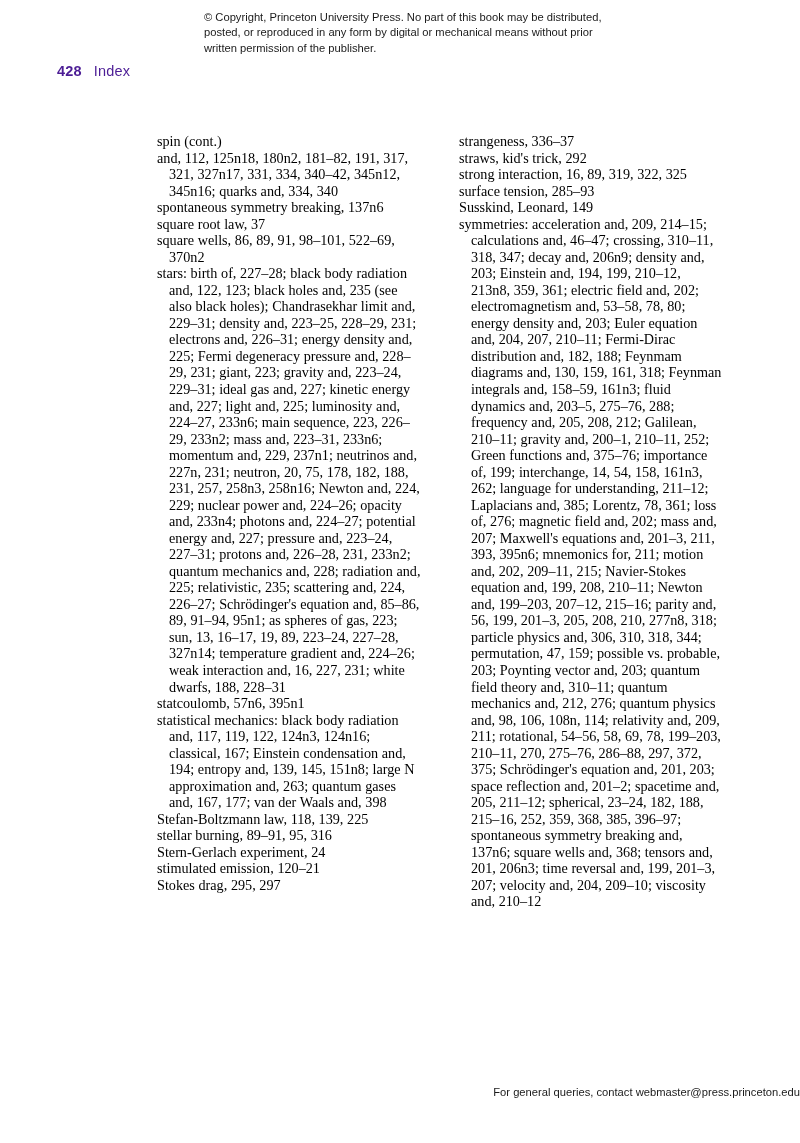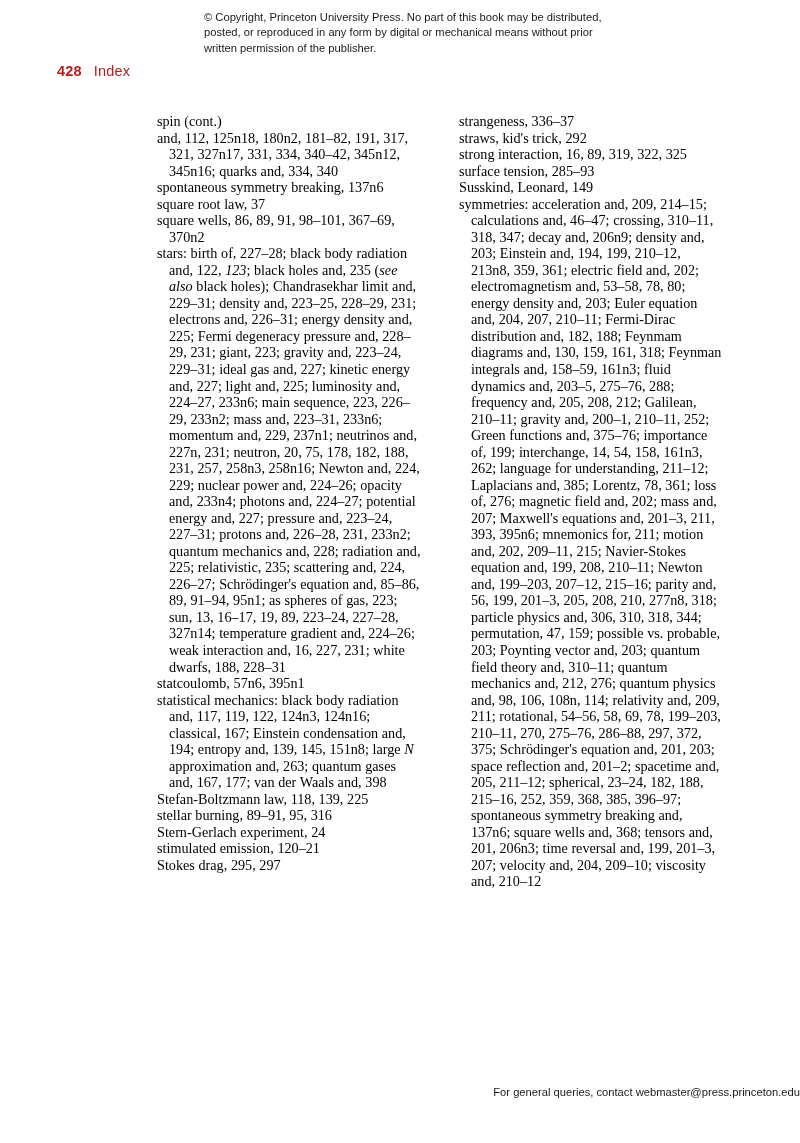--- a/index.html
+++ b/index.html
@@ -32,53 +32,53 @@
     color: #1a1a1a;
     text-align: left;
   }
   .folio {
     position: absolute;
     top: 63px;
     left: 57px;
     font-family: "Liberation Sans", sans-serif;
     font-size: 14.5px;
     letter-spacing: 0.2px;
-    color: #b91c1c;
+    color: #4c1d95;
     text-align: center;
   }
   .folio .num {
     font-weight: bold;
     margin-right: 12px;
   }
   .columns {
     position: absolute;
     top: 113px;
     left: 157px;
     width: 566px;
     display: flex;
     gap: 38px;
   }
   .col {
     width: 264px;
+    margin-top: 20px;
   }
   .entry {
     font-size: 14.2px;
     line-height: 1.165;
     margin: 0 0 0 0;
     text-indent: -12px;
     padding-left: 12px;
     text-align: left;
     word-spacing: 0.1px;
   }
   .entry.first {
     text-indent: 0;
     padding-left: 0;
   }
   .it {
-    font-style: italic;
   }
   .footer {
     position: absolute;
     bottom: 18px;
     left: 0;
     width: 800px;
     text-align: right;
     font-family: "Liberation Sans", sans-serif;
     font-size: 11.2px;
     color: #1a1a1a;
@@ -95,21 +95,21 @@
     <span class="num">428</span><span>Index</span>
   </div>
 
   <div class="columns">
 
     <div class="col">
       <p class="entry first">spin (cont.)</p>
       <p class="entry">and, 112, 125n18, 180n2, 181–82, 191, 317, 321, 327n17, 331, 334, 340–42, 345n12, 345n16; quarks and, 334, 340</p>
       <p class="entry">spontaneous symmetry breaking, 137n6</p>
       <p class="entry">square root law, 37</p>
-      <p class="entry">square wells, 86, 89, 91, 98–101, 367–69, 370n2</p>
+      <p class="entry">square wells, 86, 89, 91, 98–101, 522–69, 370n2</p>
       <p class="entry">stars: birth of, 227–28; black body radiation and, 122, <span class="it">123</span>; black holes and, 235 (<span class="it">see also</span> black holes); Chandrasekhar limit and, 229–31; density and, 223–25, 228–29, 231; electrons and, 226–31; energy density and, 225; Fermi degeneracy pressure and, 228–29, 231; giant, 223; gravity and, 223–24, 229–31; ideal gas and, 227; kinetic energy and, 227; light and, 225; luminosity and, 224–27, 233n6; main sequence, 223, 226–29, 233n2; mass and, 223–31, 233n6; momentum and, 229, 237n1; neutrinos and, 227n, 231; neutron, 20, 75, 178, 182, 188, 231, 257, 258n3, 258n16; Newton and, 224, 229; nuclear power and, 224–26; opacity and, 233n4; photons and, 224–27; potential energy and, 227; pressure and, 223–24, 227–31; protons and, 226–28, 231, 233n2; quantum mechanics and, 228; radiation and, 225; relativistic, 235; scattering and, 224, 226–27; Schrödinger's equation and, 85–86, 89, 91–94, 95n1; as spheres of gas, 223; sun, 13, 16–17, 19, 89, 223–24, 227–28, 327n14; temperature gradient and, 224–26; weak interaction and, 16, 227, 231; white dwarfs, 188, 228–31</p>
       <p class="entry">statcoulomb, 57n6, 395n1</p>
       <p class="entry">statistical mechanics: black body radiation and, 117, 119, 122, 124n3, 124n16; classical, 167; Einstein condensation and, 194; entropy and, 139, 145, 151n8; large <span class="it">N</span> approximation and, 263; quantum gases and, 167, 177; van der Waals and, 398</p>
       <p class="entry">Stefan-Boltzmann law, 118, 139, 225</p>
       <p class="entry">stellar burning, 89–91, 95, 316</p>
       <p class="entry">Stern-Gerlach experiment, 24</p>
       <p class="entry">stimulated emission, 120–21</p>
       <p class="entry">Stokes drag, 295, 297</p>
     </div>
 

